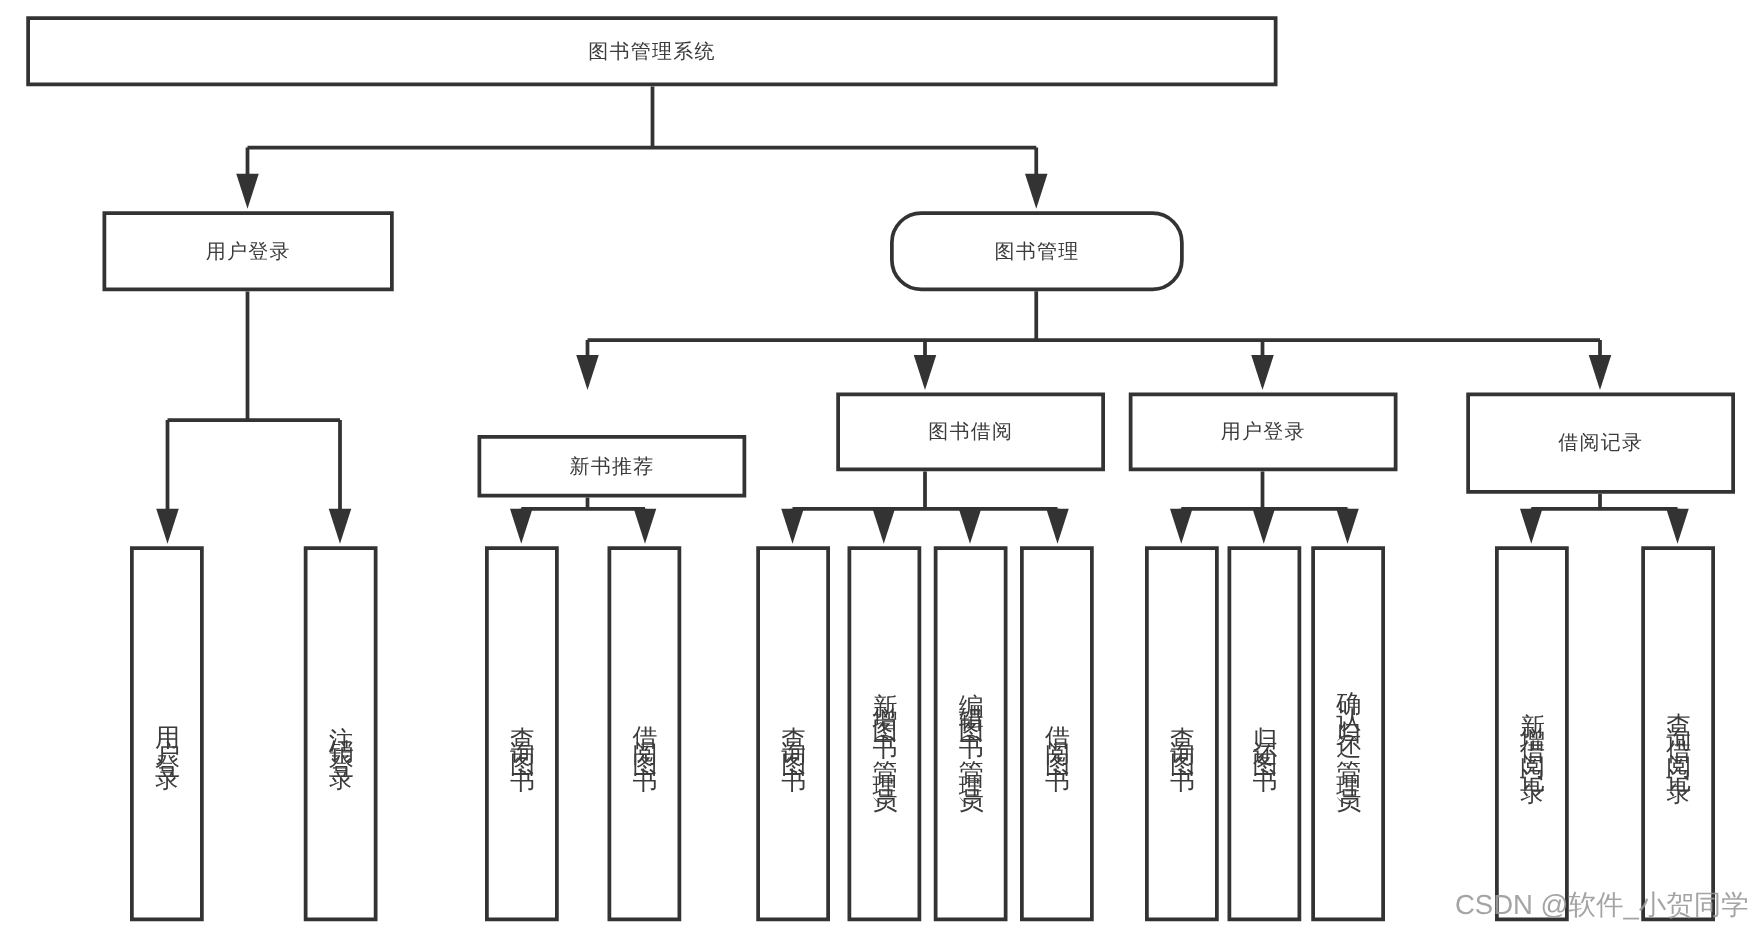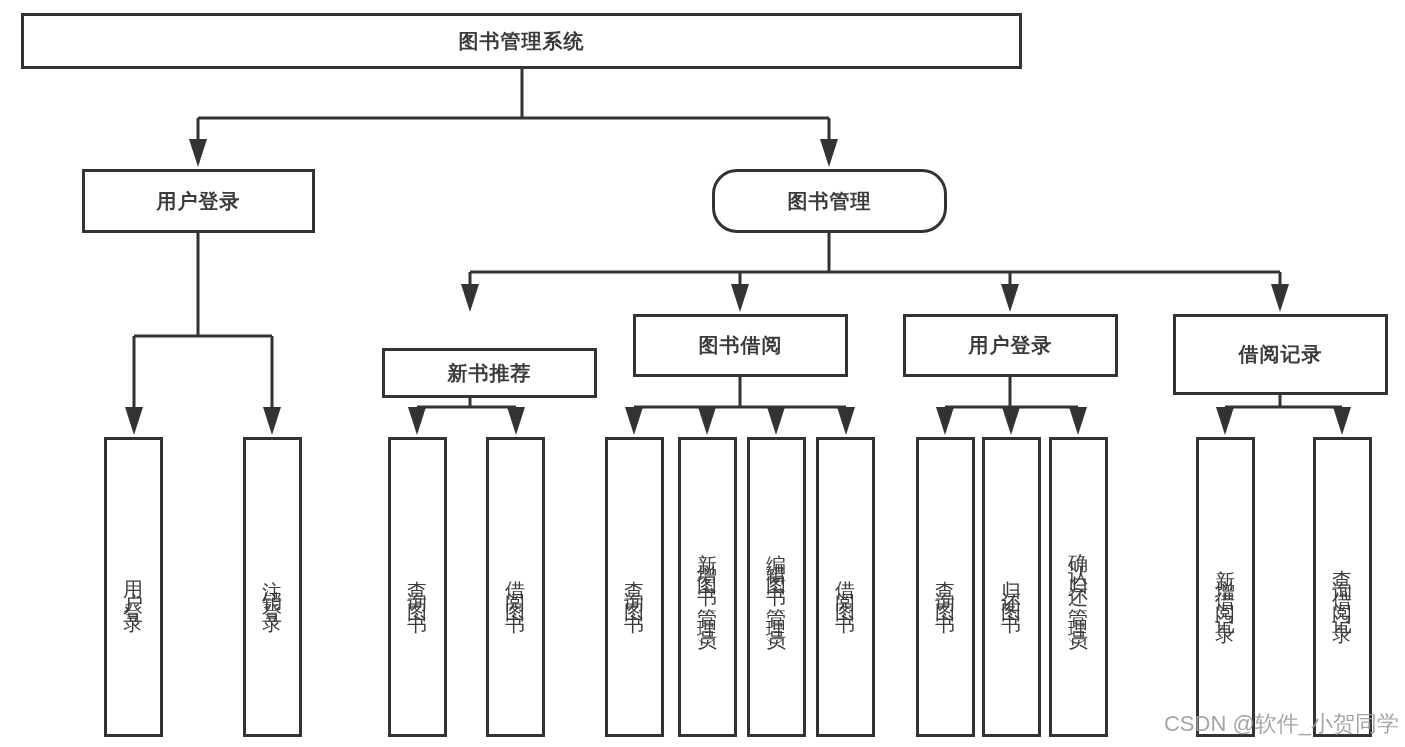--- a/index.html
+++ b/index.html
@@ -26,25 +26,24 @@
   .canvas svg polygon{fill:var(--line);stroke:none;}
   .node{
     position:absolute;
     border:3px solid var(--line);
     background:#fff;
     display:flex;
     align-items:center;
     justify-content:center;
   }
   .hlabel{
-    font-size:20px;
+    font-size:16px;
     letter-spacing:1px;
     color:var(--text);
     white-space:nowrap;
-    font-weight:bold;
   }
   .leaf .vlabel{
     writing-mode:vertical-rl;
     text-orientation:mixed;
     font-size:20px;
     line-height:1;
     letter-spacing:11px;
     color:var(--text);
   }
   .watermark{
@@ -107,21 +106,21 @@
   <div class="node" style="left:82px;top:169px;width:233px;height:64px;">
     <span class="hlabel">用户登录</span>
   </div>
   <div class="node" style="left:712px;top:169px;width:235px;height:64px;border-radius:25px;">
     <span class="hlabel">图书管理</span>
   </div>
 
   <div class="node" style="left:382px;top:314px;width:215px;height:50px;margin-top:34px;">
     <span class="hlabel">新书推荐</span>
   </div>
-  <div class="node" style="left:633px;top:314px;width:215px;height:63px;">
+  <div class="node" style="left:669px;top:314px;width:215px;height:63px;">
     <span class="hlabel">图书借阅</span>
   </div>
   <div class="node" style="left:903px;top:314px;width:215px;height:63px;">
     <span class="hlabel">用户登录</span>
   </div>
   <div class="node" style="left:1173px;top:314px;width:215px;height:81px;">
     <span class="hlabel">借阅记录</span>
   </div>
 
   <div class="node leaf" style="left:104px;top:437px;width:59px;height:300px;">

